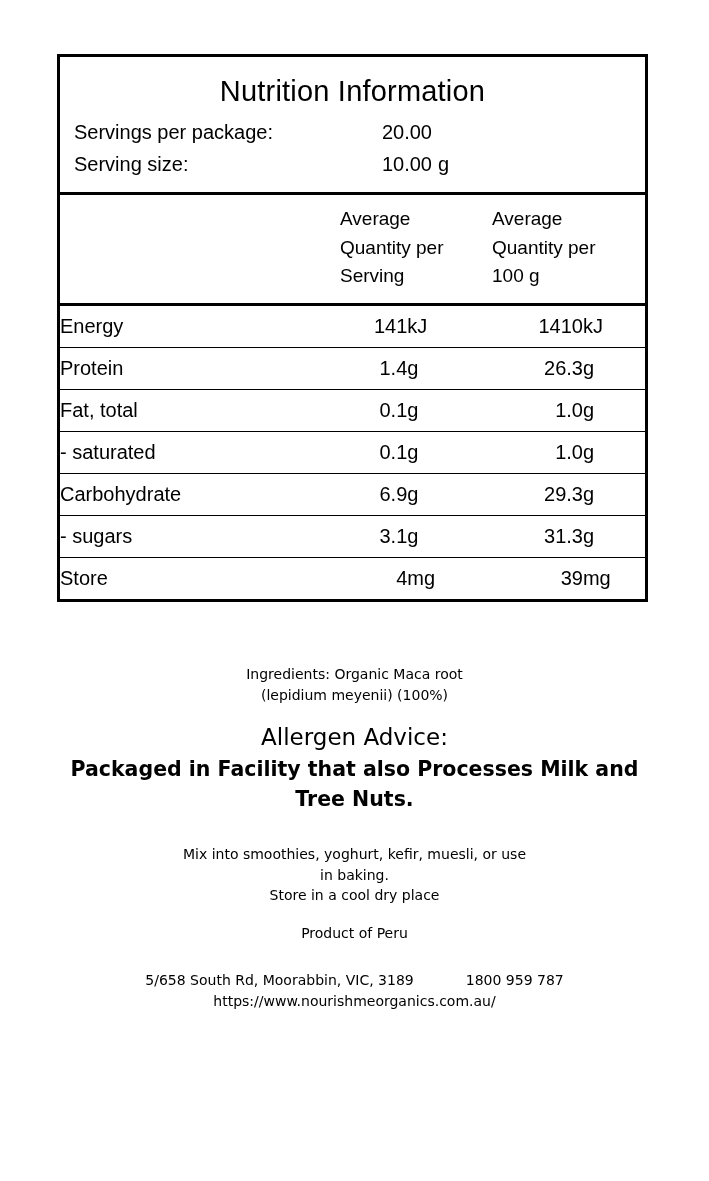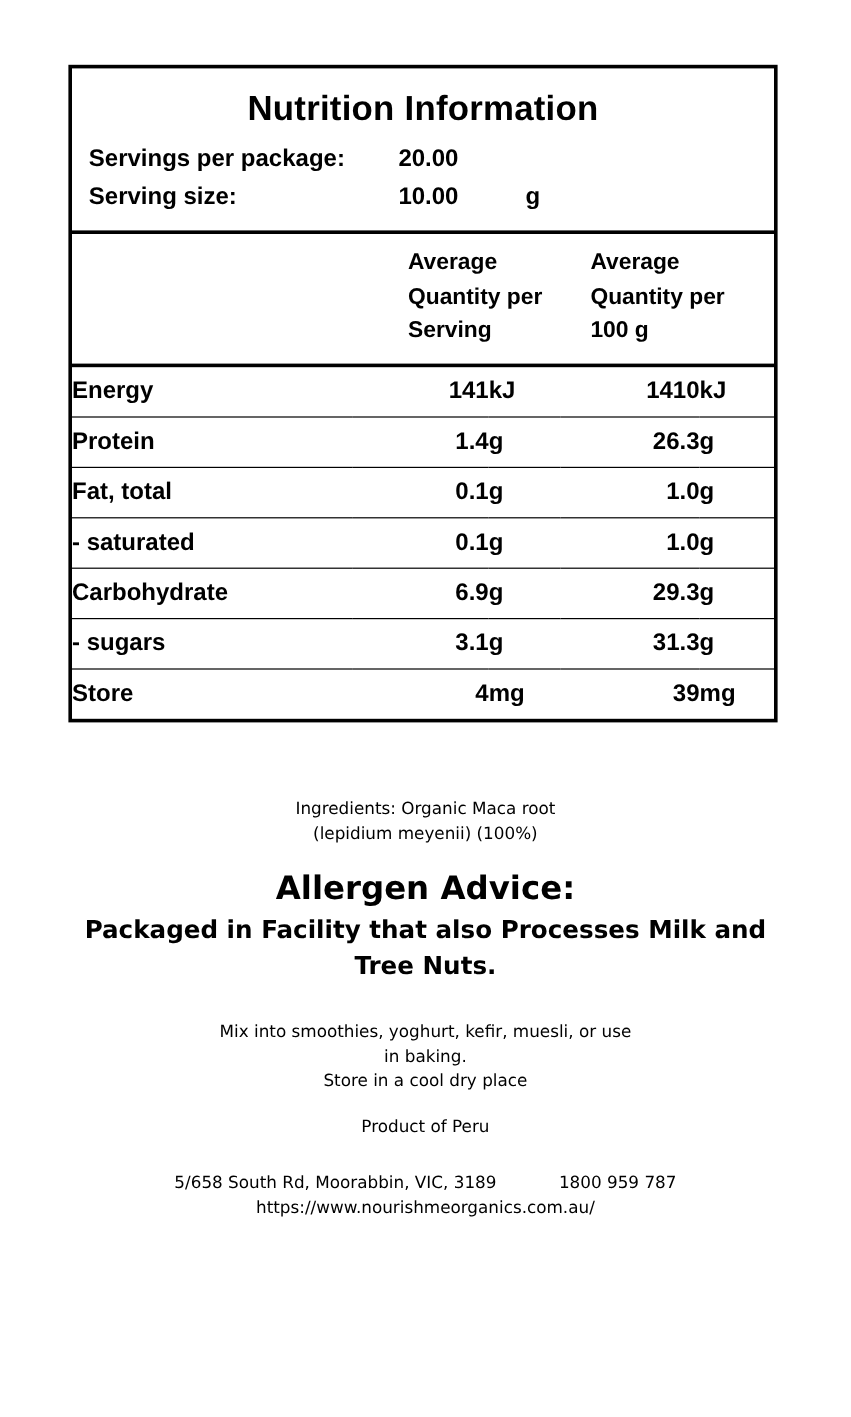--- a/index.html
+++ b/index.html
@@ -24,21 +24,20 @@
 
   
   .nip {
     position: absolute;
     left: 57px;
     top: 54px;
     width: 591px;
     border: 3px solid #000;
     box-sizing: border-box;
     background: #fff;
-    font-weight: bold;
   }
 
   .nip-title {
     text-align: center;
     font-size: 29px;
     font-family: "Liberation Sans", sans-serif;
     padding-top: 18px;
     padding-bottom: 10px;
     letter-spacing: 0.2px;
   }
@@ -53,21 +52,21 @@
     font-family: "Liberation Sans", sans-serif;
     padding: 3px 0 6px 0;
   }
   .srow .slabel {
     padding-left: 14px;
     width: 272px;
     box-sizing: border-box;
   }
   .srow .svalue {
     width: 100px;
-    text-align: left;
+    text-align: right;
   }
   .srow .sunit {
     text-align: left;
     padding-left: 6px;
   }
 
   .rule-thick {
     border-top: 3px solid #000;
   }
 
@@ -138,23 +137,23 @@
   }
   .txt {
     font-family: "DejaVu Sans", sans-serif;
     font-size: 14px;
     line-height: 1.47;
   }
   .ingredients {
     padding: 0 60px;
   }
   .allergen-head {
-    font-weight: bold;
+    font-weight: normal;
     margin-top: 16px;
-    font-size: 27px;
+    font-size: 23px;
   }
   .allergen-body {
     font-weight: bold;
     font-size: 20.5px;
     padding: 0 28px;
     line-height: 1.45;
   }
   .usage {
     margin-top: 30px;
     padding: 0 55px;

